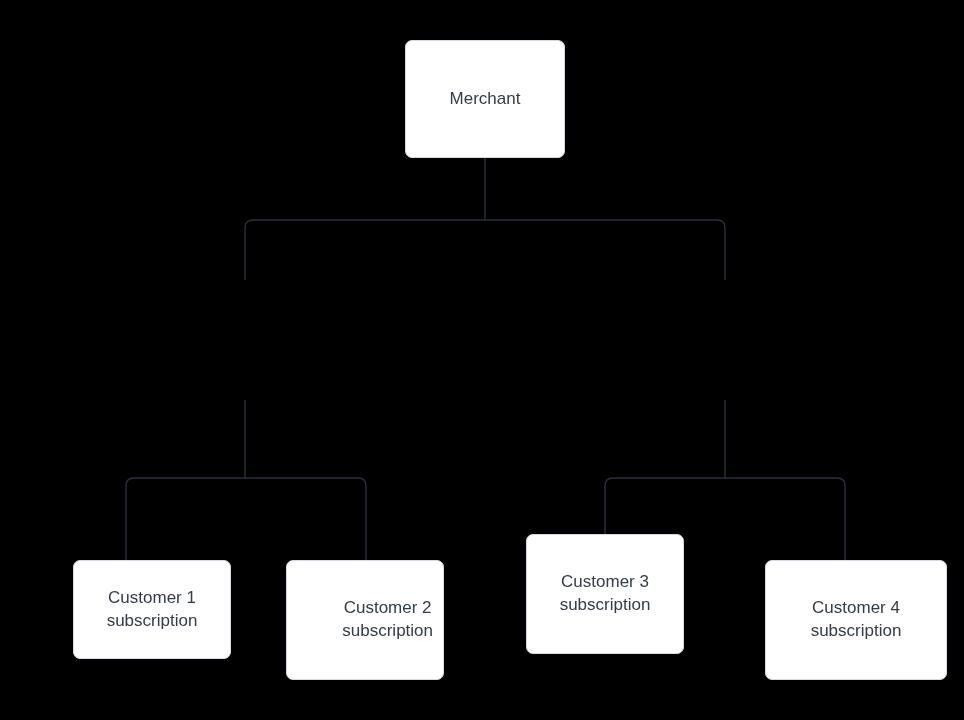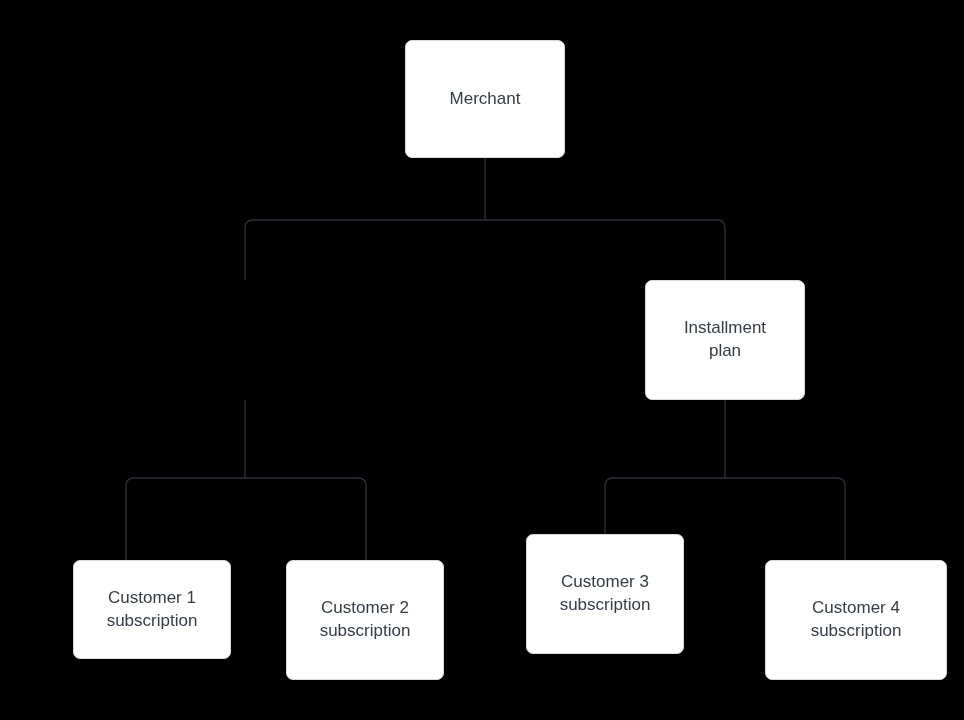--- a/index.html
+++ b/index.html
@@ -70,31 +70,27 @@
              M 845 486 L 845 560" stroke="#2a2f3a" stroke-width="1.4" fill="none"></path>
     <path d="M 613 478 Q 605 478 605 486" stroke="#2a2f3a" stroke-width="1.4" fill="none"></path>
     <path d="M 837 478 Q 845 478 845 486" stroke="#2a2f3a" stroke-width="1.4" fill="none"></path>
   </svg>
 
   <div class="node" style="left:405px; top:40px; width:160px; height:118px;">
     <span class="node-label">Merchant</span>
   </div>
 
 
-  <div class="node" style="left:645px; top:280px; width:160px; height:120px;">
-    <span class="node-label">Installment
-plan</span>
-  </div>
 
   <div class="node" style="left:29px; top:560px; width:158px; height:99px;margin-left:44px;">
     <span class="node-label">Customer 1
 subscription</span>
   </div>
 
-  <div class="node" style="left:286px; top:560px; width:158px; height:120px;">
+  <div class="node" style="left:286px; top:560px; width:158px; height:120px;justify-content:flex-end;">
     <span class="node-label">Customer 2
 subscription</span>
   </div>
 
   <div class="node" style="left:526px; top:534px; width:158px; height:120px;">
     <span class="node-label">Customer 3
 subscription</span>
   </div>
 
   <div class="node" style="left:765px; top:560px; width:182px; height:120px;">

